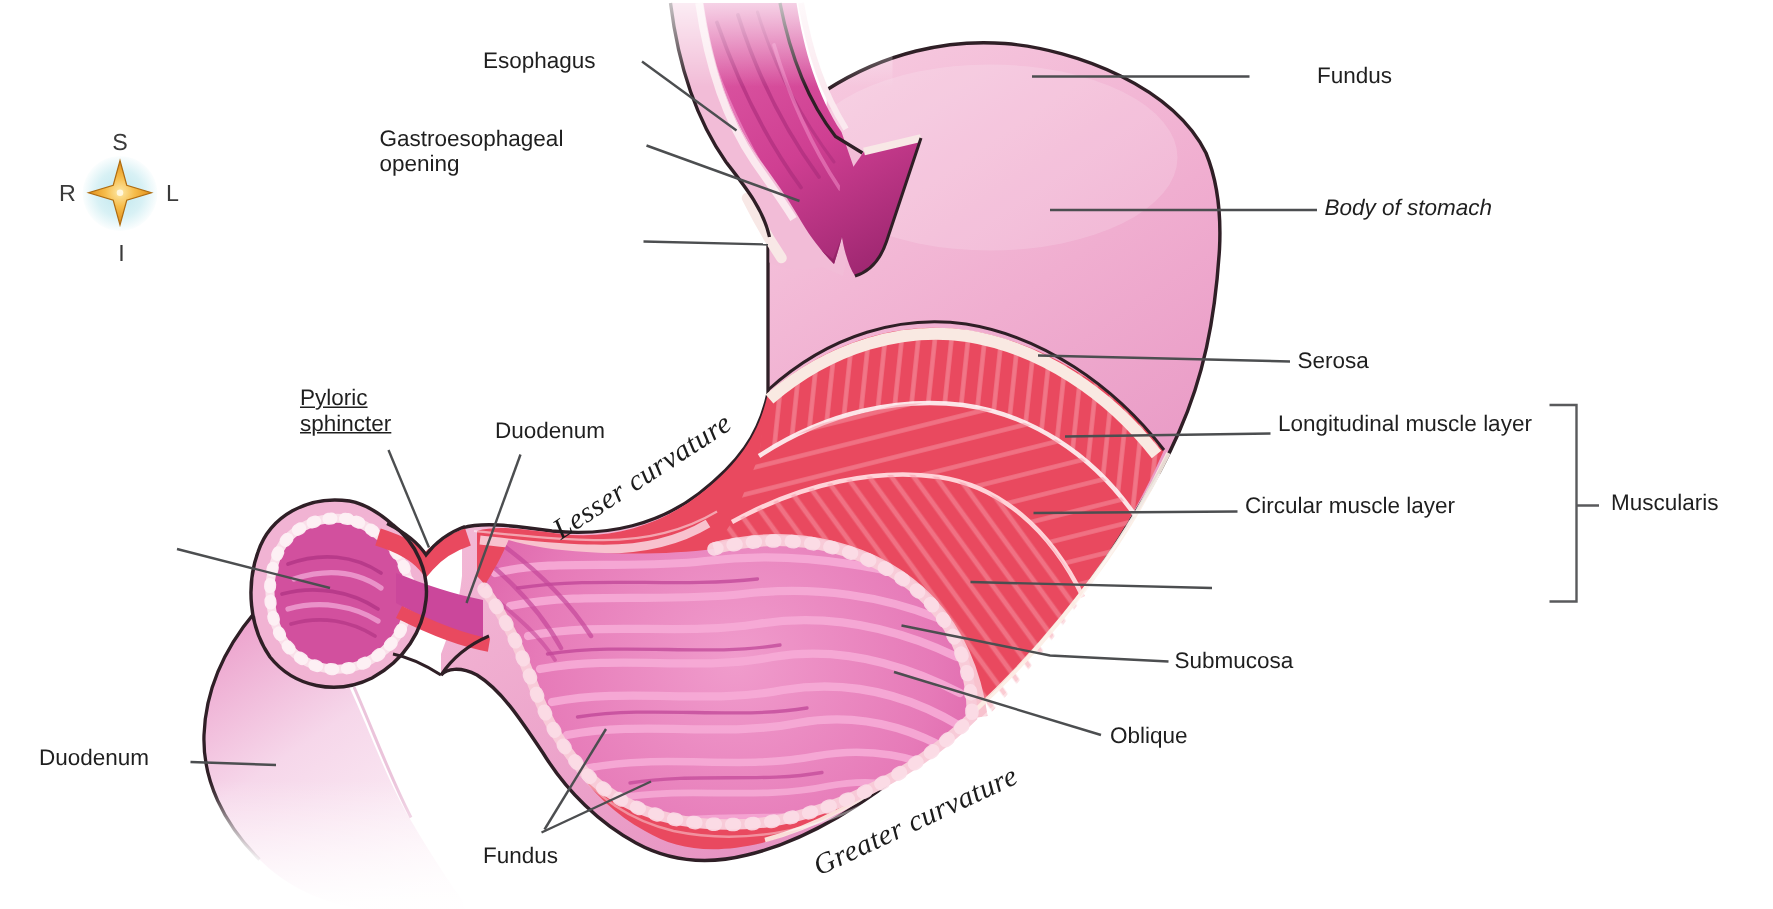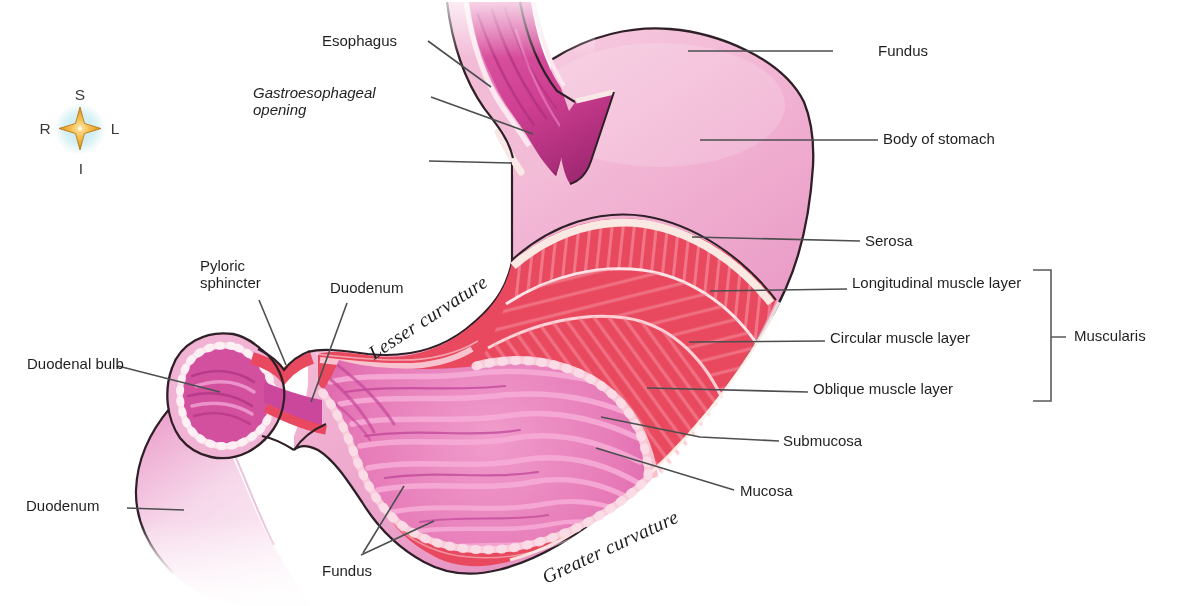--- a/index.html
+++ b/index.html
@@ -213,29 +213,27 @@
     <line x1="347" y1="303" x2="311" y2="402"></line>
     <line x1="118" y1="366" x2="220" y2="392"></line>
     <line x1="127" y1="508" x2="184" y2="510"></line>
     <line x1="363" y1="553" x2="404" y2="486"></line>
     <line x1="361" y1="555" x2="434" y2="521"></line>
     <path d="M 1033,270 L 1051,270 L 1051,401 L 1033,401 M 1051,337 L 1066,337" stroke="#595a5c"></path>
   </g>
 </svg>
 
 <div class="lbl" style="left:322px;top:33px;">Esophagus</div>
-<div class="lbl wrap" style="left:253px;top:85px;width:178px;font-style:italic;">Gastroesophageal opening</div>
+<div class="lbl wrap" style="left:253px;top:85px;width:178px;">Gastroesophageal opening</div>
 <div class="lbl" style="left:838px;top:43px;margin-left:40px;">Fundus</div>
-<div class="lbl" style="left:883px;top:131px;">Body of stomach</div>
+<div class="lbl" style="left:883px;top:131px;font-style:italic;">Body of stomach</div>
 <div class="lbl" style="left:865px;top:233px;">Serosa</div>
 <div class="lbl" style="left:830px;top:330px;">Circular muscle layer</div>
 <div class="lbl wrap" style="left:852px;top:275px;width:190px;">Longitudinal muscle layer</div>
-<div class="lbl" style="left:813px;top:381px;">Oblique muscle layer</div>
 <div class="lbl" style="left:1074px;top:328px;">Muscularis</div>
 <div class="lbl" style="left:783px;top:433px;text-align:right;">Submucosa</div>
-<div class="lbl" style="left:740px;top:483px;">Mucosa</div>
-<div class="lbl wrap" style="left:200px;top:258px;width:100px;">Pyloric sphincter</div>
+<div class="lbl" style="left:740px;top:483px;">Oblique</div>
+<div class="lbl wrap" style="left:200px;top:258px;width:100px;text-decoration:underline;">Pyloric sphincter</div>
 <div class="lbl" style="left:330px;top:280px;">Duodenum</div>
-<div class="lbl wrap" style="left:27px;top:356px;width:100px;">Duodenal bulb</div>
 <div class="lbl" style="left:26px;top:498px;">Duodenum</div>
 <div class="lbl" style="left:322px;top:563px;">Fundus</div>
 
 </div>
 
 </body></html>

